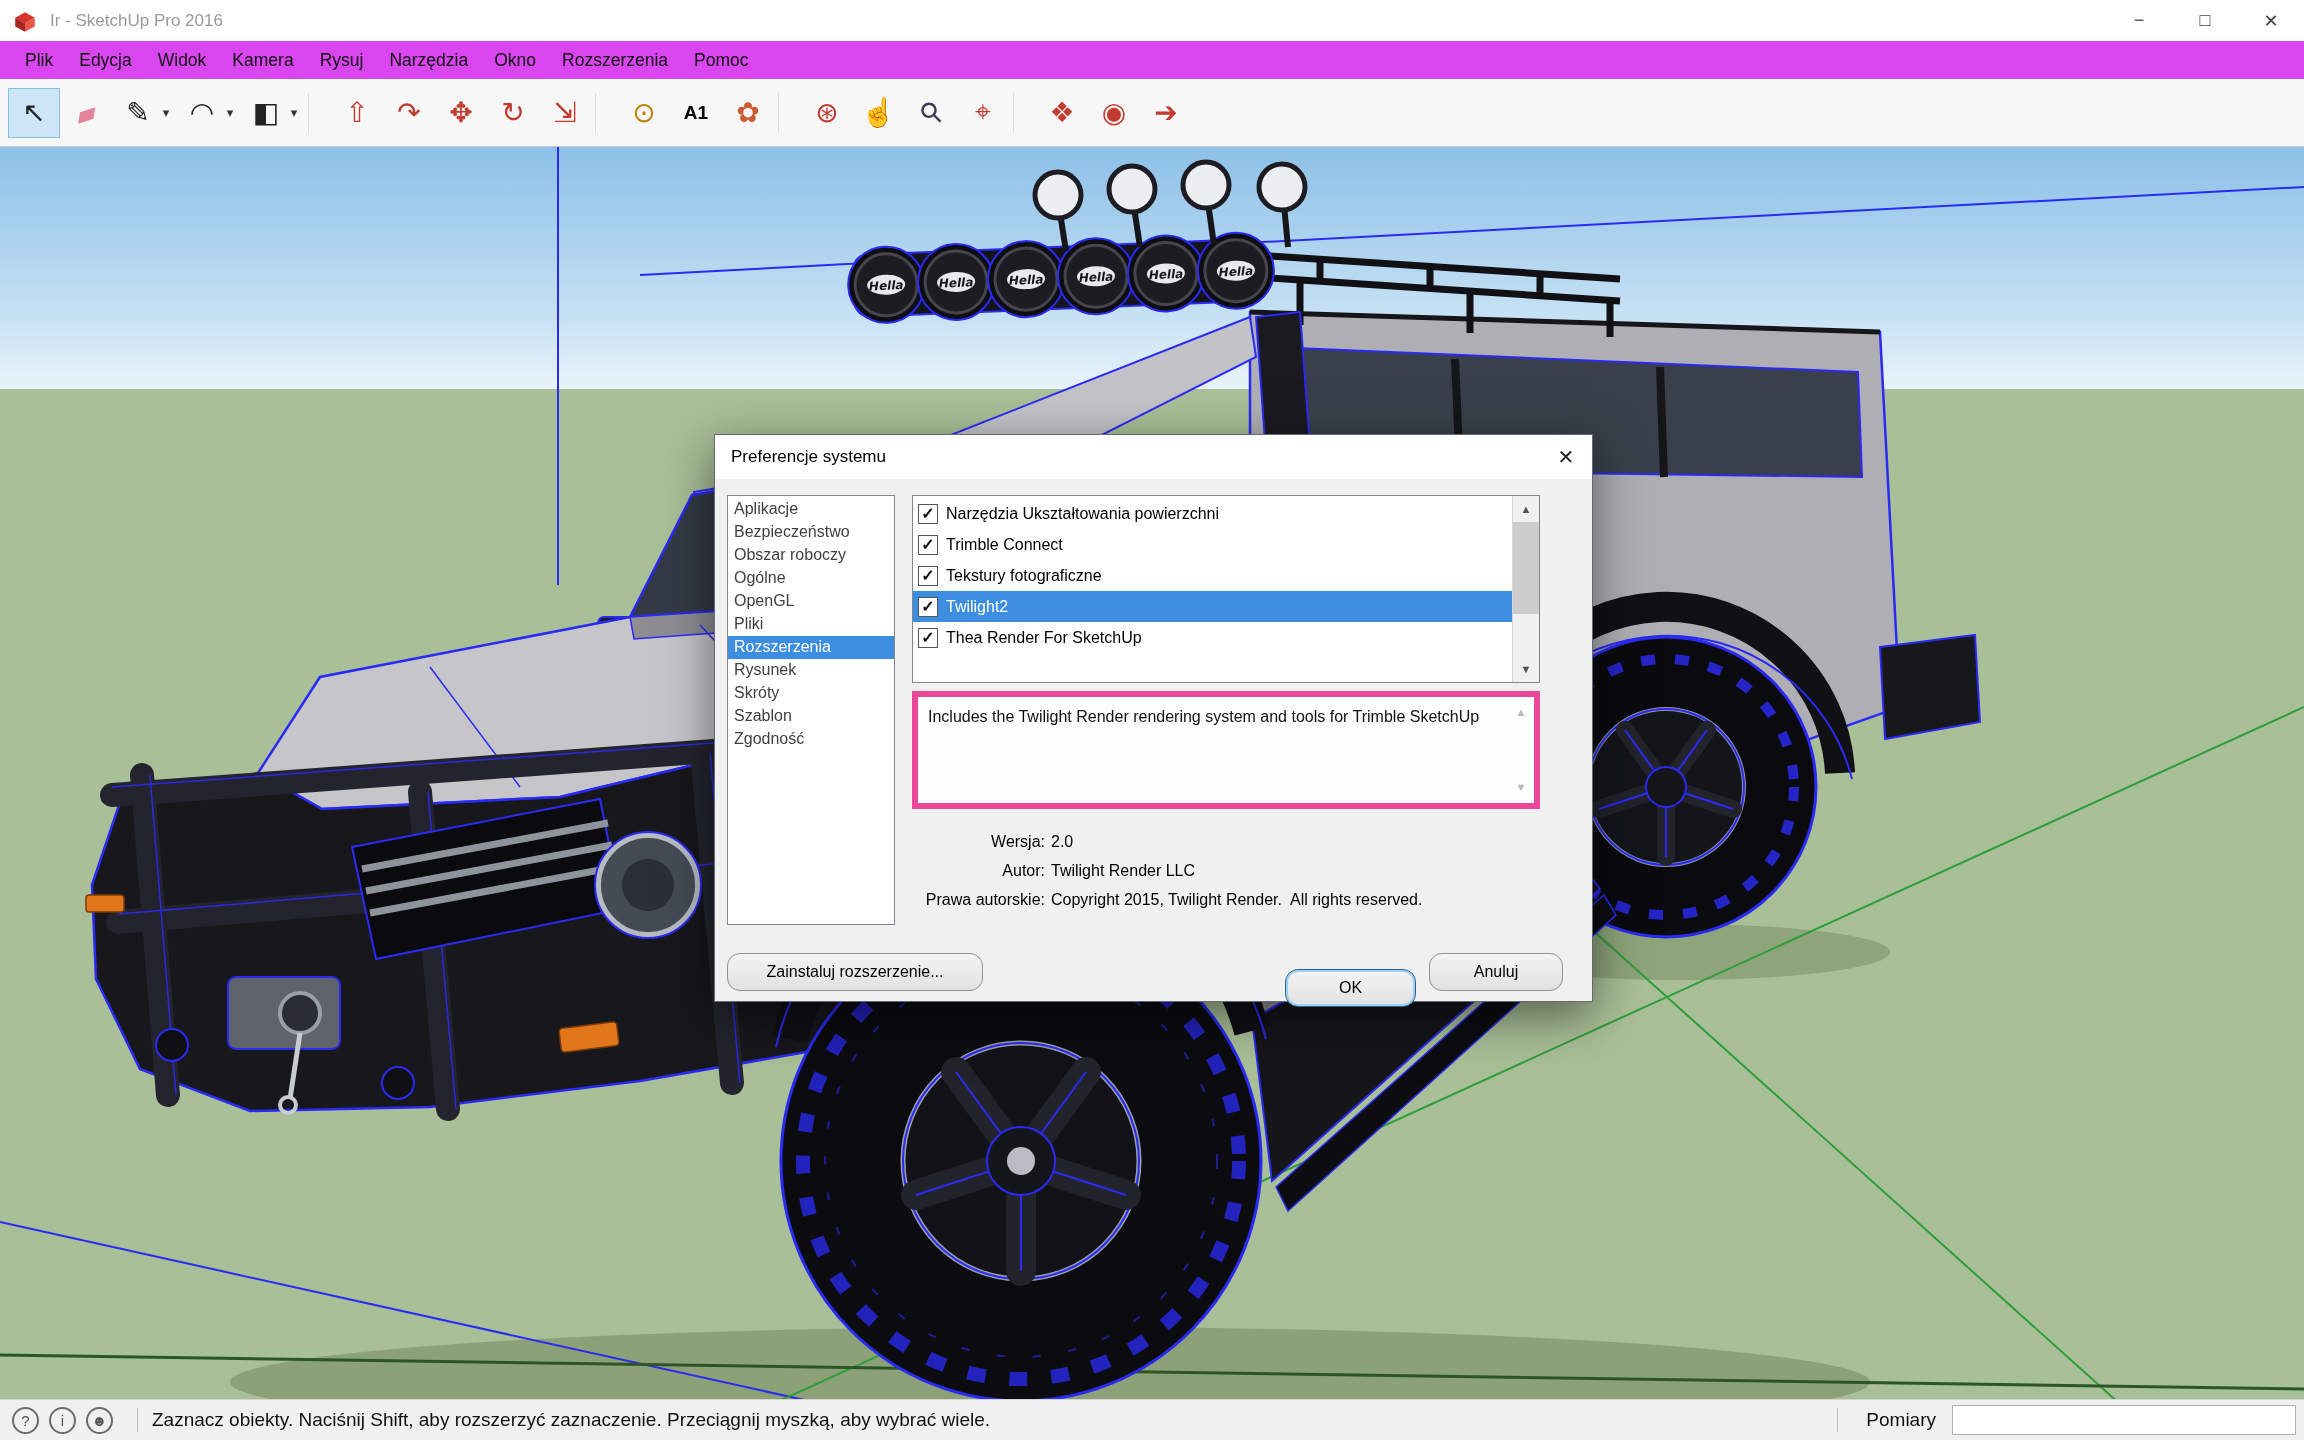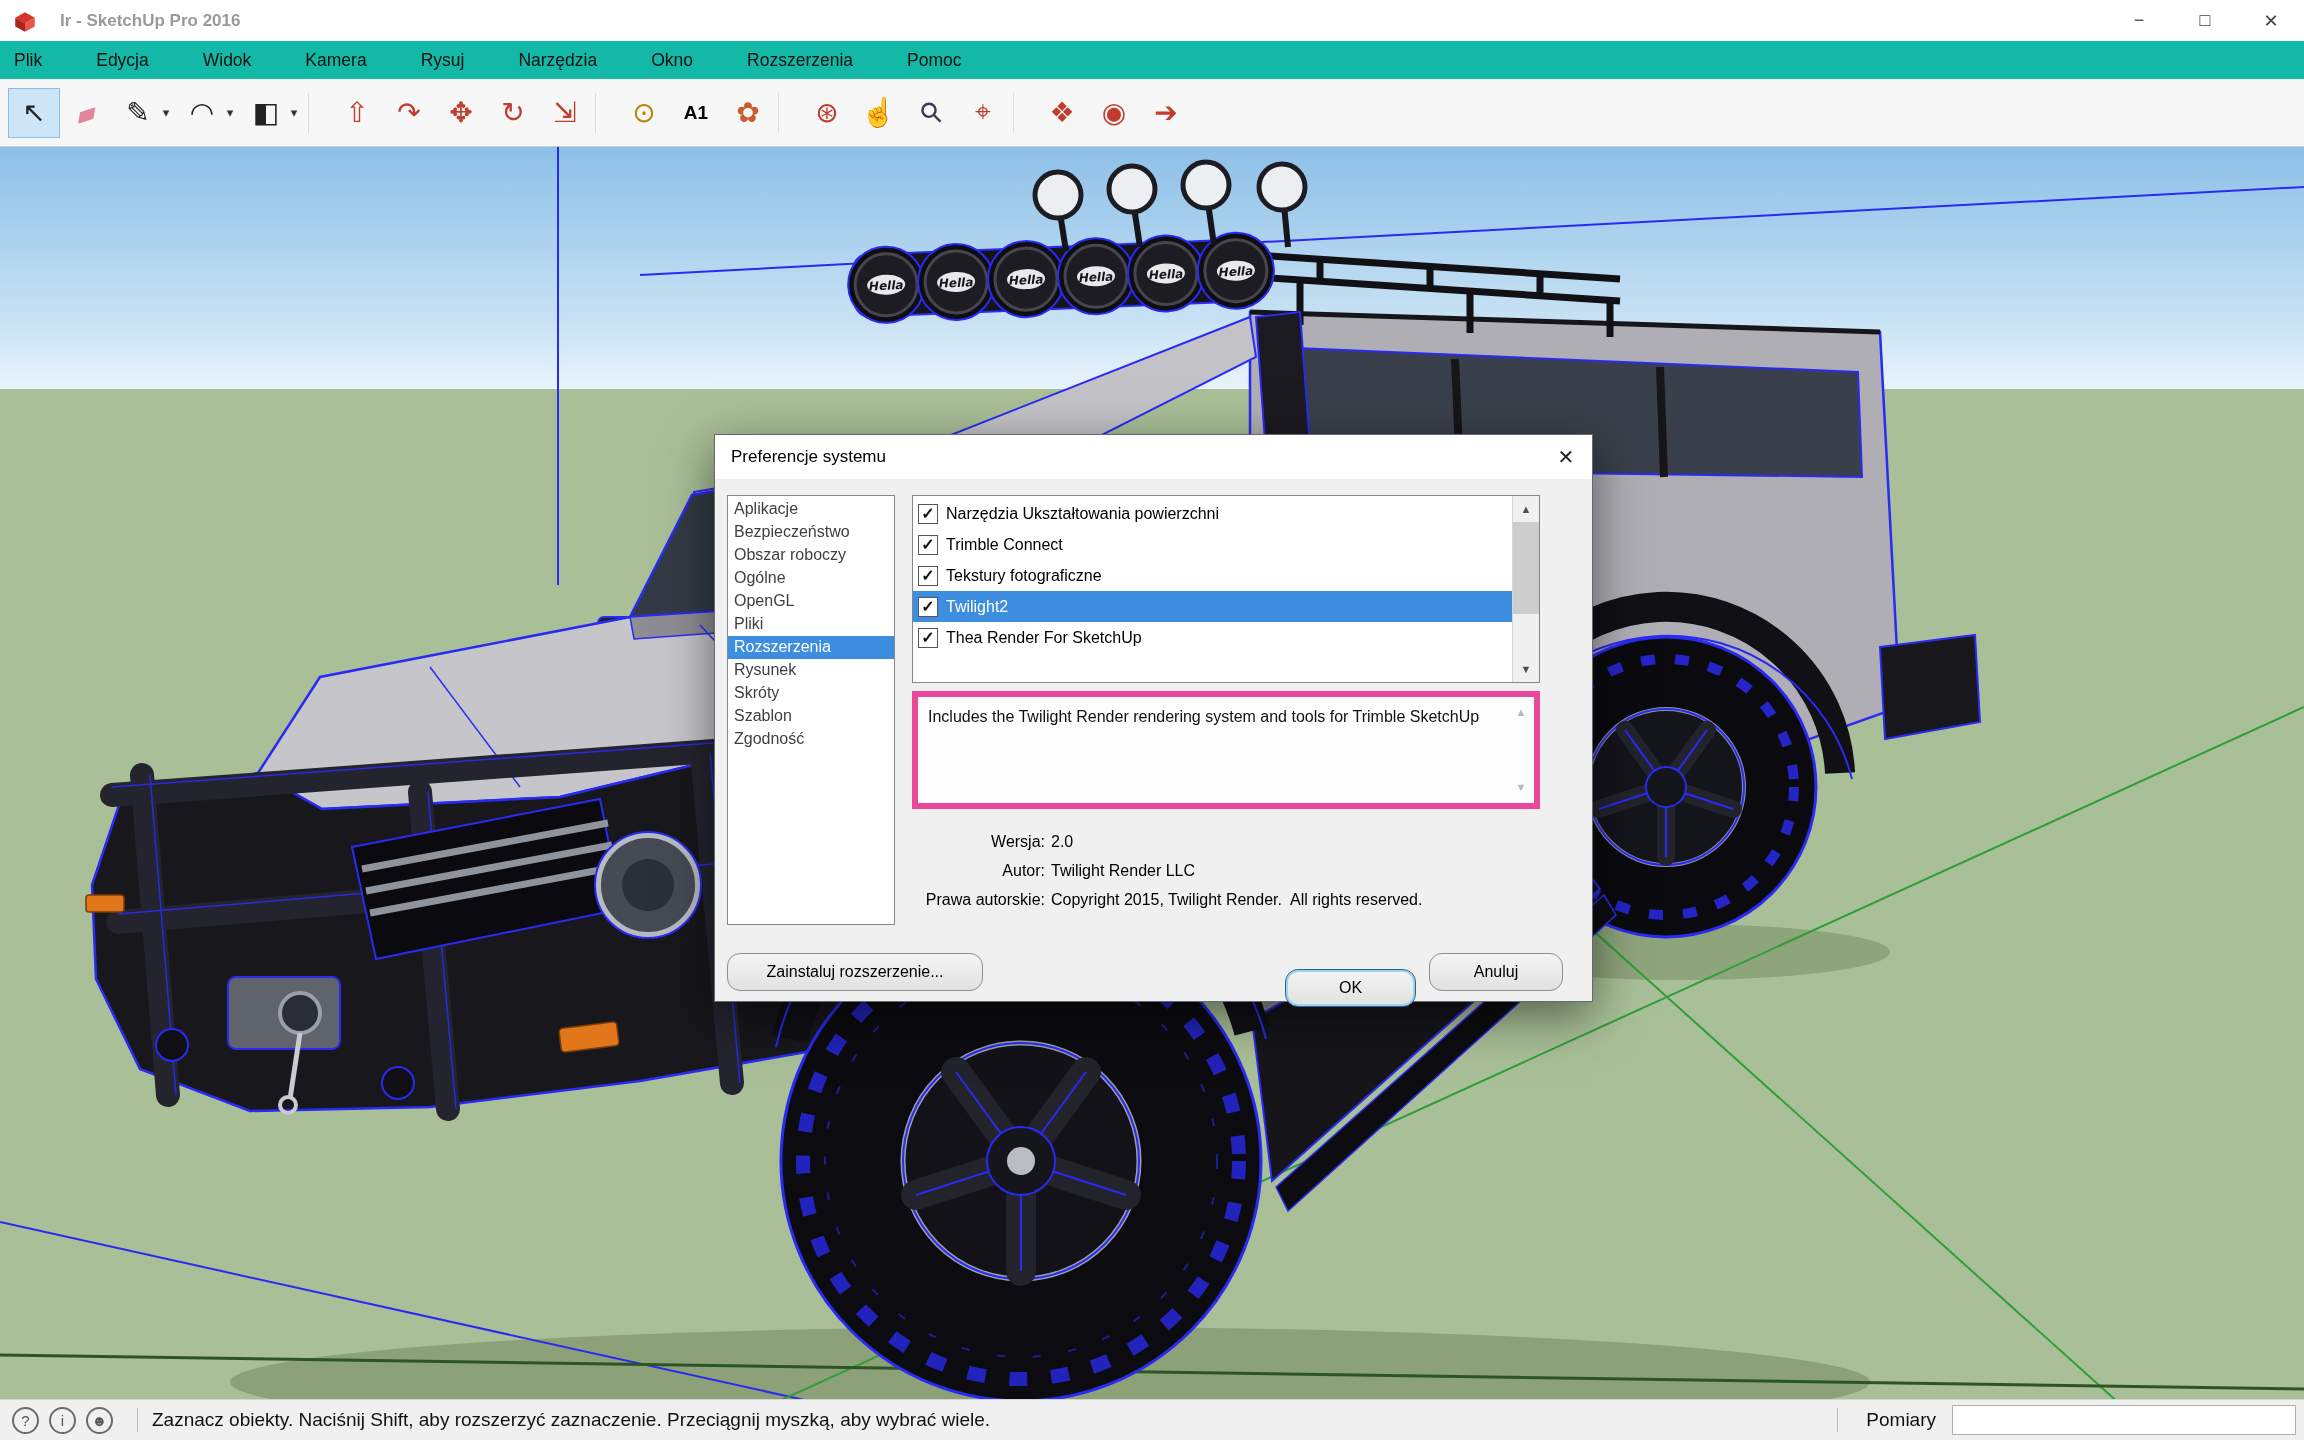--- a/index.html
+++ b/index.html
@@ -3,28 +3,28 @@
 <meta charset="utf-8">
 <style>
   html,body { margin:0; padding:0; }
   body { width:2304px; height:1440px; overflow:hidden; position:relative;
          font-family:"Liberation Sans", sans-serif; background:#fff; }
 
   
   .titlebar { position:absolute; top:0; left:0; width:2304px; height:41px; background:#fff;
               display:flex; align-items:center; }
   .logo { width:26px; height:26px; margin-left:12px; }
-  .title-text { color:#9a9a9a; font-size:17px; margin-left:22px;font-weight:bold; }
+  .title-text { color:#9a9a9a; font-size:17px; margin-left:12px; }
   .win-controls { margin-left:auto; display:flex; }
   .win-btn { width:66px; height:41px; display:flex; align-items:center; justify-content:center;
              font-size:18px; color:#444; }
 
-  .menubar { position:absolute; top:41px; left:0; width:2304px; height:38px; background:#14b8a6;
-             display:flex; align-items:center; padding-left:1px; box-sizing:border-box;
-             font-size:17.5px; color:#111;gap:28px; }
+  .menubar { position:absolute; top:41px; left:0; width:2304px; height:38px; background:#d946ef;
+             display:flex; align-items:center; padding-left:12px; box-sizing:border-box;
+             font-size:17.5px; color:#111; }
   .menu-item { padding:0 13px; height:38px; line-height:38px; }
 
   .toolbar { position:absolute; top:79px; left:0; width:2304px; height:68px; background:#f7f7f7;
              border-bottom:1px solid #c9c9c9; box-sizing:border-box; display:flex; align-items:center;
              padding-left:8px; }
   .tool { width:52px; height:50px; display:flex; align-items:center; justify-content:center;
           font-size:28px; color:#222; }
   .tool.active { background:#cde6f7; border:1px solid #88bfe3; box-sizing:border-box; }
   .tool.dd { width:20px; font-size:13px; color:#333; margin-left:-8px; }
   .tool-gap { width:18px; height:40px; border-left:1px solid #ddd; margin:0 4px; }

